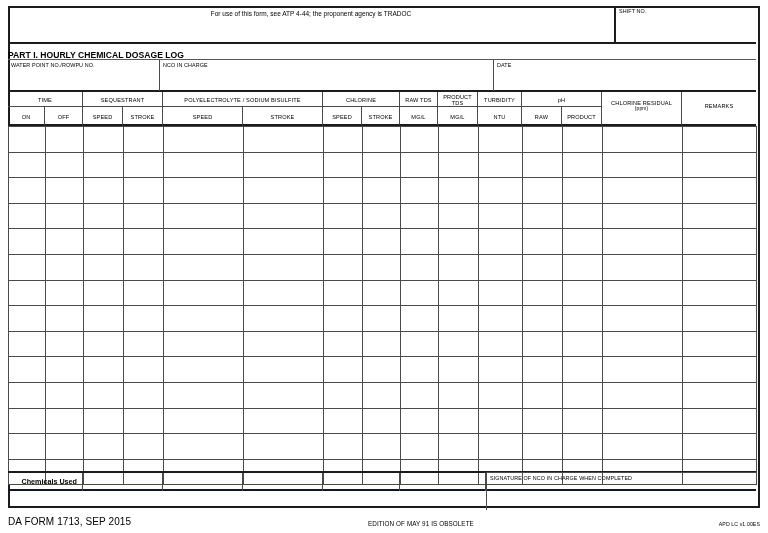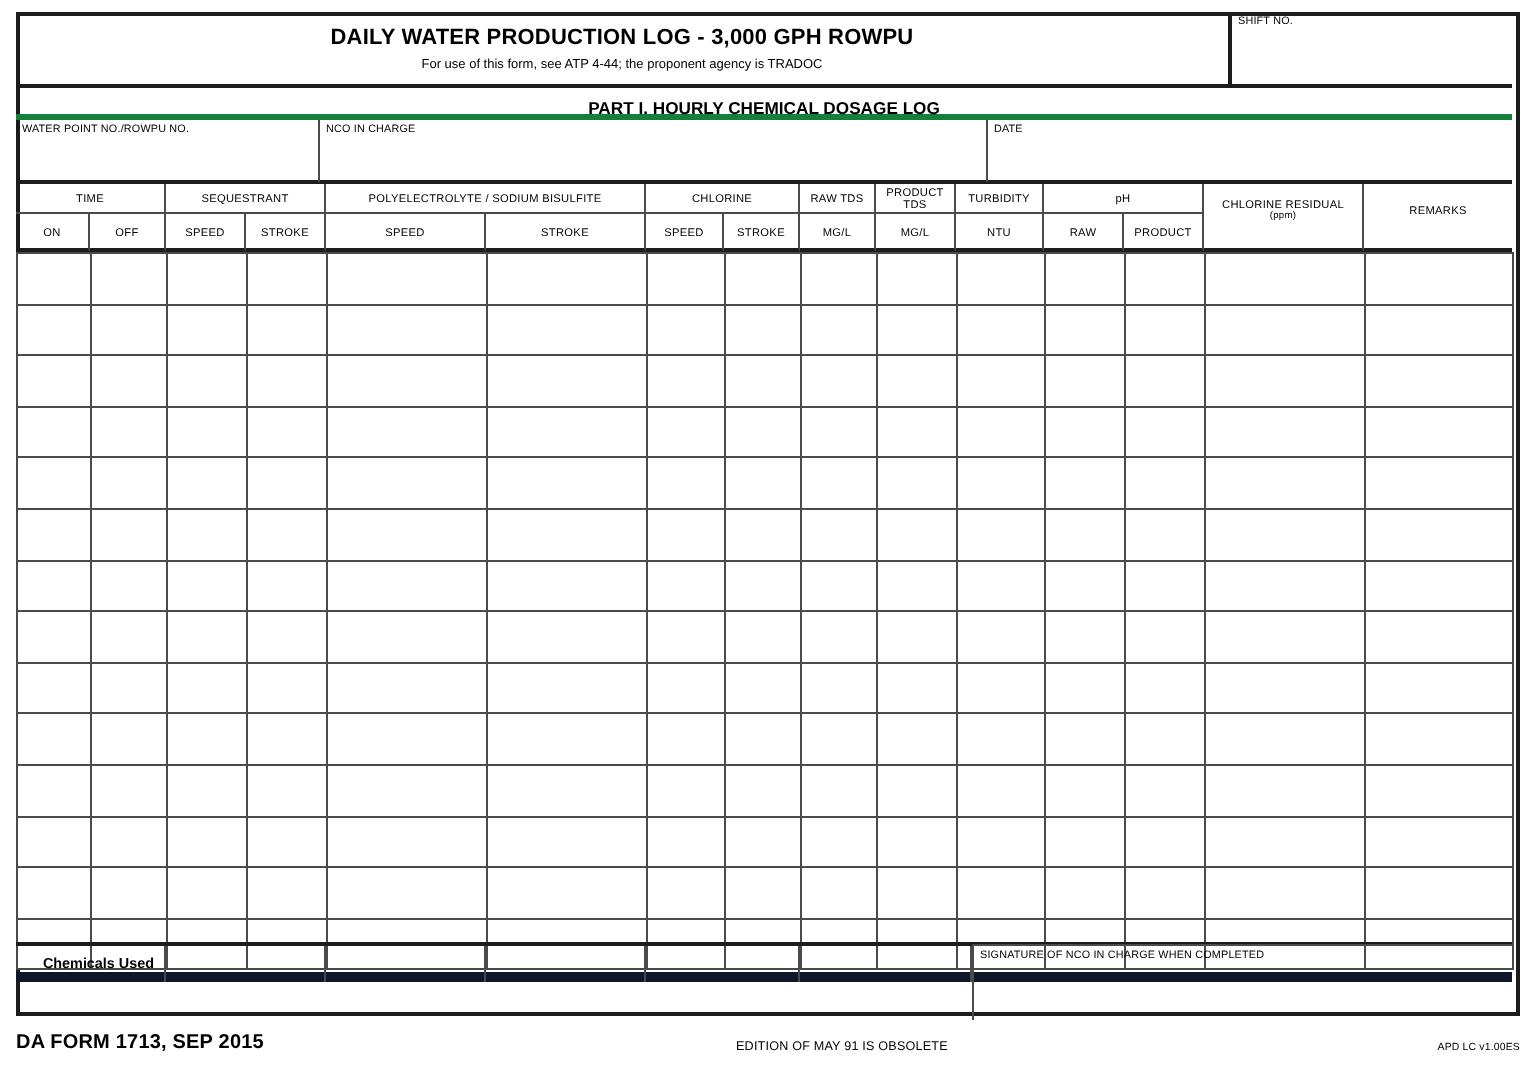--- a/index.html
+++ b/index.html
@@ -90,22 +90,21 @@
     line-height: 1.2;
   }
 
   
   .part-banner {
     position: absolute;
     left: 0; top: 38px;
     width: 748px;
     height: 16px;
     box-sizing: border-box;
-    border-bottom: 3px solid #15803d;
-    text-align: center;
+    border-bottom: 1px solid #15803d;
   }
   .part-banner span {
     font-size: 8.6px;
     font-weight: bold;
     line-height: 16px;
   }
 
   
   .ident-row {
     position: absolute;
@@ -191,21 +190,21 @@
     box-sizing: border-box;
     border-top: 2px solid #1c1c1c;
   }
   .chem-row {
     position: absolute;
     left: 0;
     width: 748px;
     height: 18px;
     box-sizing: border-box;
   }
-  .chem-row.r1 { top: 0; border-bottom: 5px solid #0f172a; }
+  .chem-row.r1 { top: 0; border-bottom: 2px solid #0f172a; }
   .chem-row.r2 { top: 18px; }
   .chem-cell {
     position: absolute;
     top: 0;
     height: 18px;
     box-sizing: border-box;
     border-right: 1px solid #4a4a4a;
   }
   .chem-label {
     font-size: 7.2px;
@@ -235,21 +234,21 @@
     position: absolute;
     left: 0;
     top: 508px;
     width: 752px;
     height: 22px;
   }
   .form-no {
     position: absolute;
     left: 0; top: 2px;
     font-size: 10px;
-    font-weight: bold;
+    font-weight: normal;
     letter-spacing: 0.1px;
   }
   .edition {
     position: absolute;
     left: 360px; top: 6px;
     font-size: 6.3px;
     letter-spacing: 0.1px;
   }
   .apd {
     position: absolute;
@@ -260,21 +259,20 @@
 </style>
 </head>
 <body>
 
 <div id="form-root">
 
   <div class="outer-frame"></div>
 
   <div class="title-block">
     <div class="title-main">
-      <div class="title-text">DAILY WATER PRODUCTION LOG - 3,000 GPH ROWPU</div>
       <div class="title-sub">For use of this form, see ATP 4-44; the proponent agency is TRADOC</div>
     </div>
     <div class="shift-cell">
       <div class="tiny-label">SHIFT NO.</div>
     </div>
   </div>
 
   <div class="part-banner">
     <span>PART I.  HOURLY CHEMICAL DOSAGE LOG</span>
   </div>

